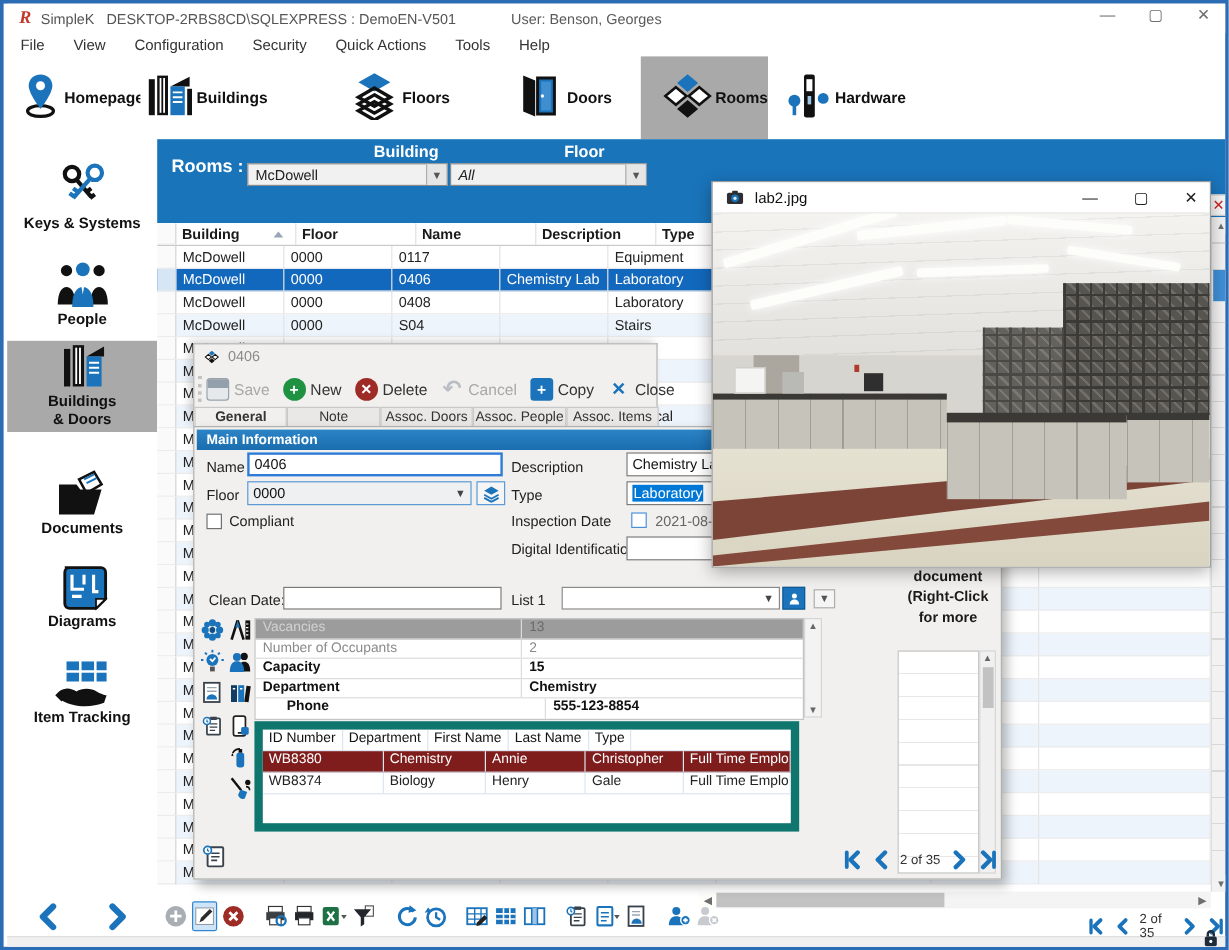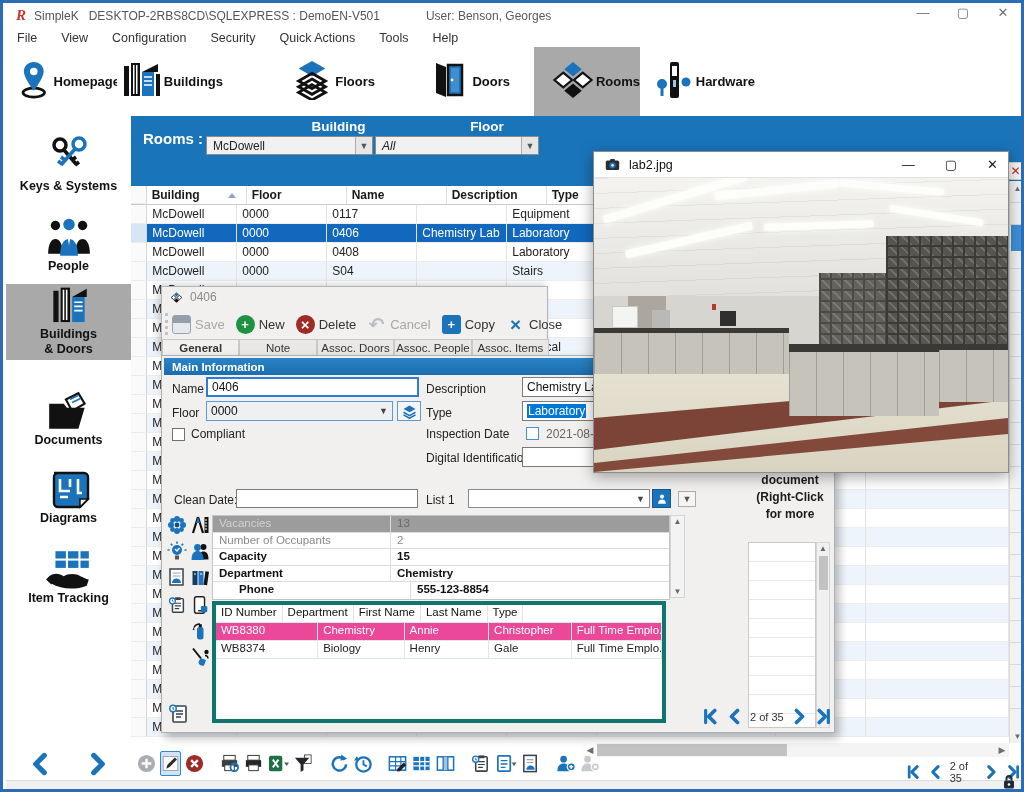--- a/index.html
+++ b/index.html
@@ -94,36 +94,36 @@
   .ddl .ar{margin-left:auto;color:#444;font-size:9px;padding-left:6px;}
   .cb{position:absolute;width:13px;height:13px;background:#fff;border:1px solid #707070;}
   .cb.blue{border:1px solid #4a90d9;}
   .hl{background:#0078d7;color:#fff;padding:0 1px;}
   .btn{position:absolute;background:#f5f5f5;border:1px solid #5b9bd5;display:flex;align-items:center;justify-content:center;}
 
   
   .props{position:absolute;left:50px;top:159px;width:458px;border:1px solid #c4c4c4;background:#fff;}
   .p-row{display:flex;height:16.6px;border-bottom:1px solid #dcdcdc;font-size:11.5px;}
   .p-row:last-of-type{border-bottom:none;padding-left:20px;}
-  .p-lab{width:178px;padding:1px 6px;border-right:1px solid #dcdcdc;font-weight:bold;color:#111;overflow:hidden;white-space:nowrap;}
+  .p-lab{width:222px;padding:1px 6px;border-right:1px solid #dcdcdc;font-weight:bold;color:#111;overflow:hidden;white-space:nowrap;}
   .p-val{flex:1;padding:1px 6px;font-weight:bold;color:#111;overflow:hidden;white-space:nowrap;}
   .p-row.dim .p-lab,.p-row.dim .p-val{font-weight:normal;color:#8a8a8a;}
   .p-row.sel{background:#9c9c9c;}
   .p-row.sel .p-lab{color:#d2d2d2;}
   .p-row.sel .p-val{color:#6a6a6a;}
   .pscroll{position:absolute;left:508px;top:159px;width:15px;height:83px;background:#f3f3f3;border:1px solid #d5d5d5;font-size:8px;color:#666;}
   .pscroll .up{position:absolute;top:1px;left:0;right:0;text-align:center;}
   .pscroll .dn{position:absolute;bottom:1px;left:0;right:0;text-align:center;}
 
   
-  .ptab{position:absolute;left:50px;top:245px;width:454px;height:122px;background:#fff;border:4px solid #0f766e;overflow:hidden;}
+  .ptab{position:absolute;left:50px;top:245px;width:454px;height:92px;background:#fff;border:7px solid #0f766e;overflow:hidden;}
   .ph-row{display:flex;height:18px;border-bottom:1px solid #dbe6f1;font-size:11.5px;}
   .ph-row .pc{padding:1px 5px;border-right:1px solid #dbe6f1;overflow:hidden;white-space:nowrap;}
   .ph-head .pc{color:#111;}
-  .ph-row.sel{background:#ec4899;color:#fff;}
+  .ph-row.sel{background:#7f1d1d;color:#fff;}
   .pc1{width:104px;}.pc2{width:88px;}.pc3{width:86px;}.pc4{width:84px;}.pc5{width:92px;}
 
   
   .hint{position:absolute;left:584px;top:116px;width:88px;text-align:center;font-weight:bold;font-size:12px;color:#1a1a1a;line-height:17px;}
   .dlist{position:absolute;left:586px;top:186px;width:68px;height:186px;background:repeating-linear-gradient(#ffffff 0 18px,#e7e7e7 18px 19px);border:1px solid #c9c9c9;}
   .dlsb{position:absolute;left:654px;top:186px;width:14px;height:186px;background:#f0f0f0;border:1px solid #d6d6d6;font-size:8px;color:#666;}
   .dlsb .up{position:absolute;top:1px;left:0;right:0;text-align:center;}
   .dlsb .th{position:absolute;left:2px;top:13px;width:9px;height:34px;background:#c2c2c2;}
 
   

